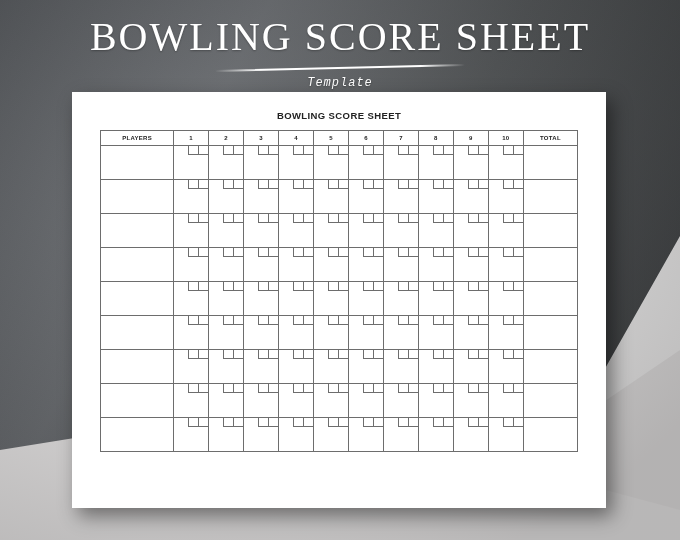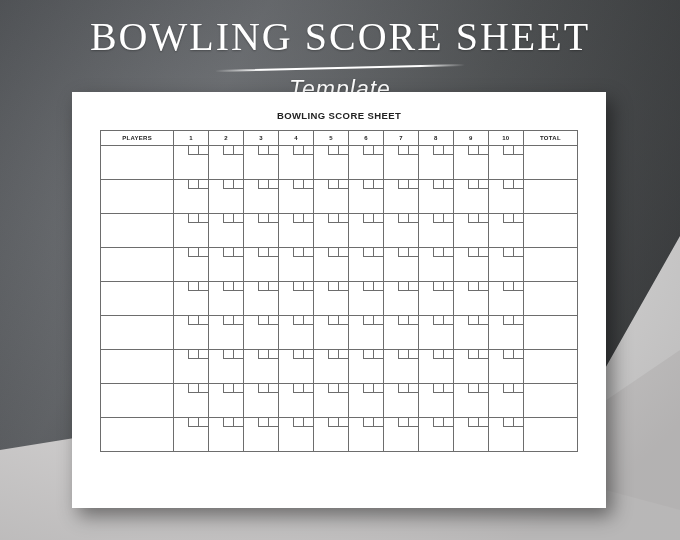--- a/index.html
+++ b/index.html
@@ -83,23 +83,23 @@
     position: absolute;
     left: 50%;
     top: 5px;
     transform: translateX(-50%) rotate(-1.4deg);
     width: 250px;
     height: 2px;
     background: linear-gradient(90deg, rgba(255,255,255,0) 0%, #ffffff 18%, #ffffff 82%, rgba(255,255,255,0) 100%);
     border-radius: 2px;
   }
   .title-sub {
-    font-family: Liberation Sans, sans-serif;
+    font-family: Liberation Mono, monospace;
     font-style: italic;
-    font-size: 23px;
+    font-size: 12px;
     letter-spacing: 1px;
     margin-top: -2px;
     text-shadow: 0 1px 2px rgba(0,0,0,0.3);
   }
 
   
   .sheet {
     position: absolute;
     left: 72px;
     top: 92px;

